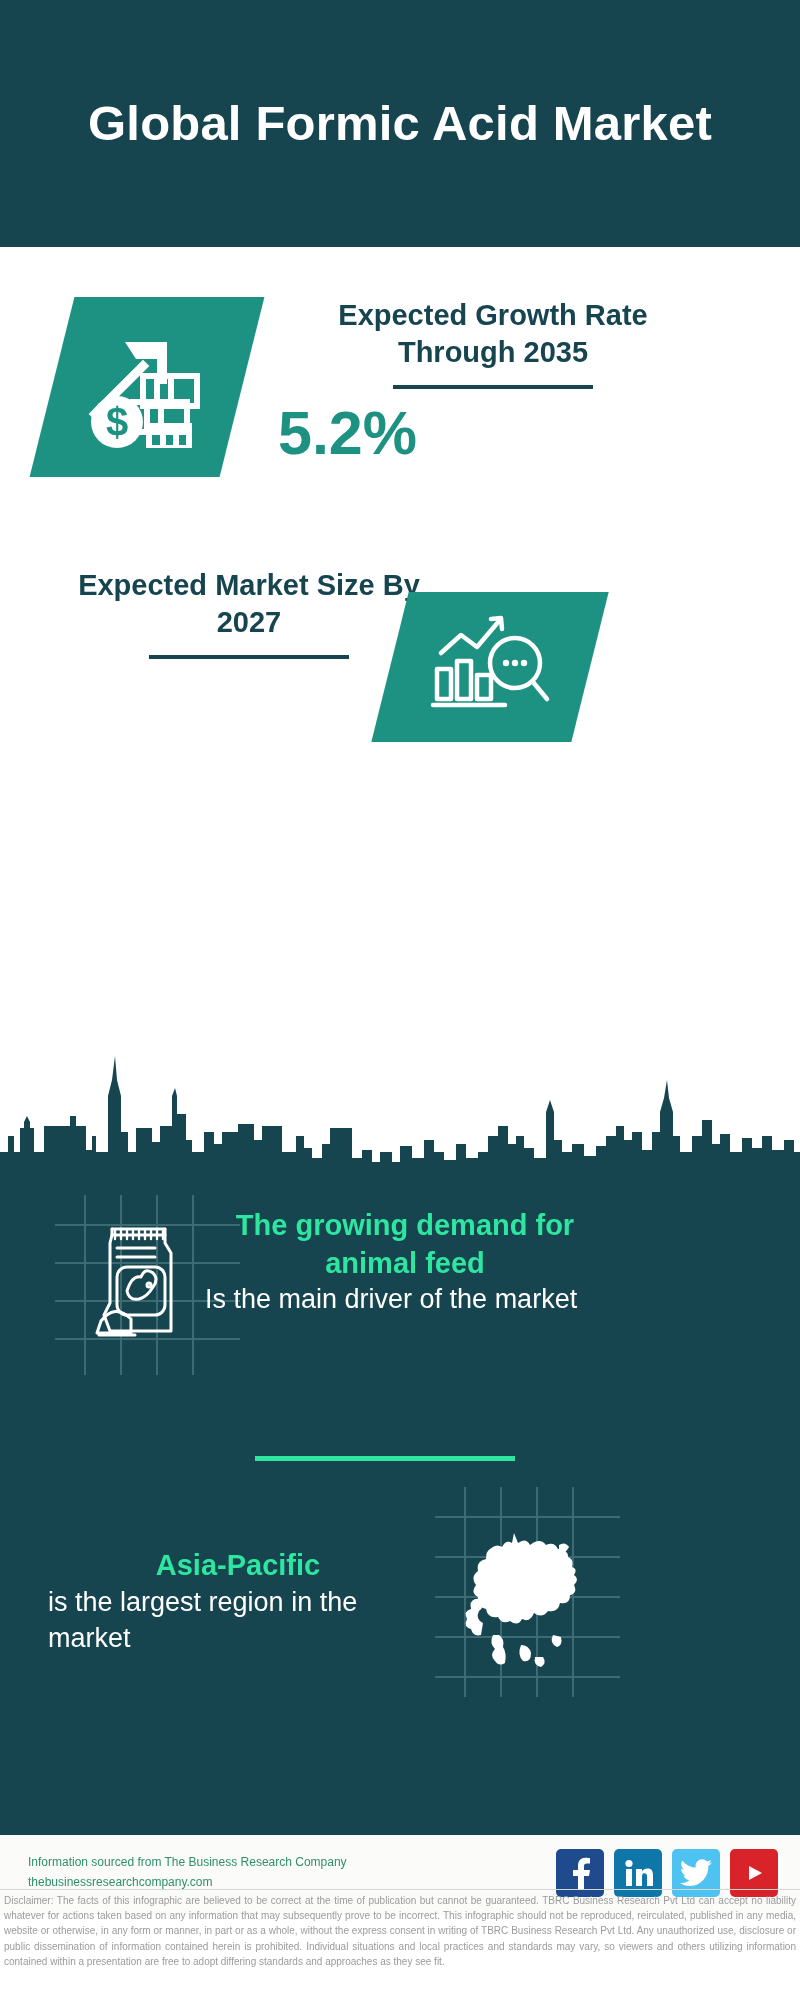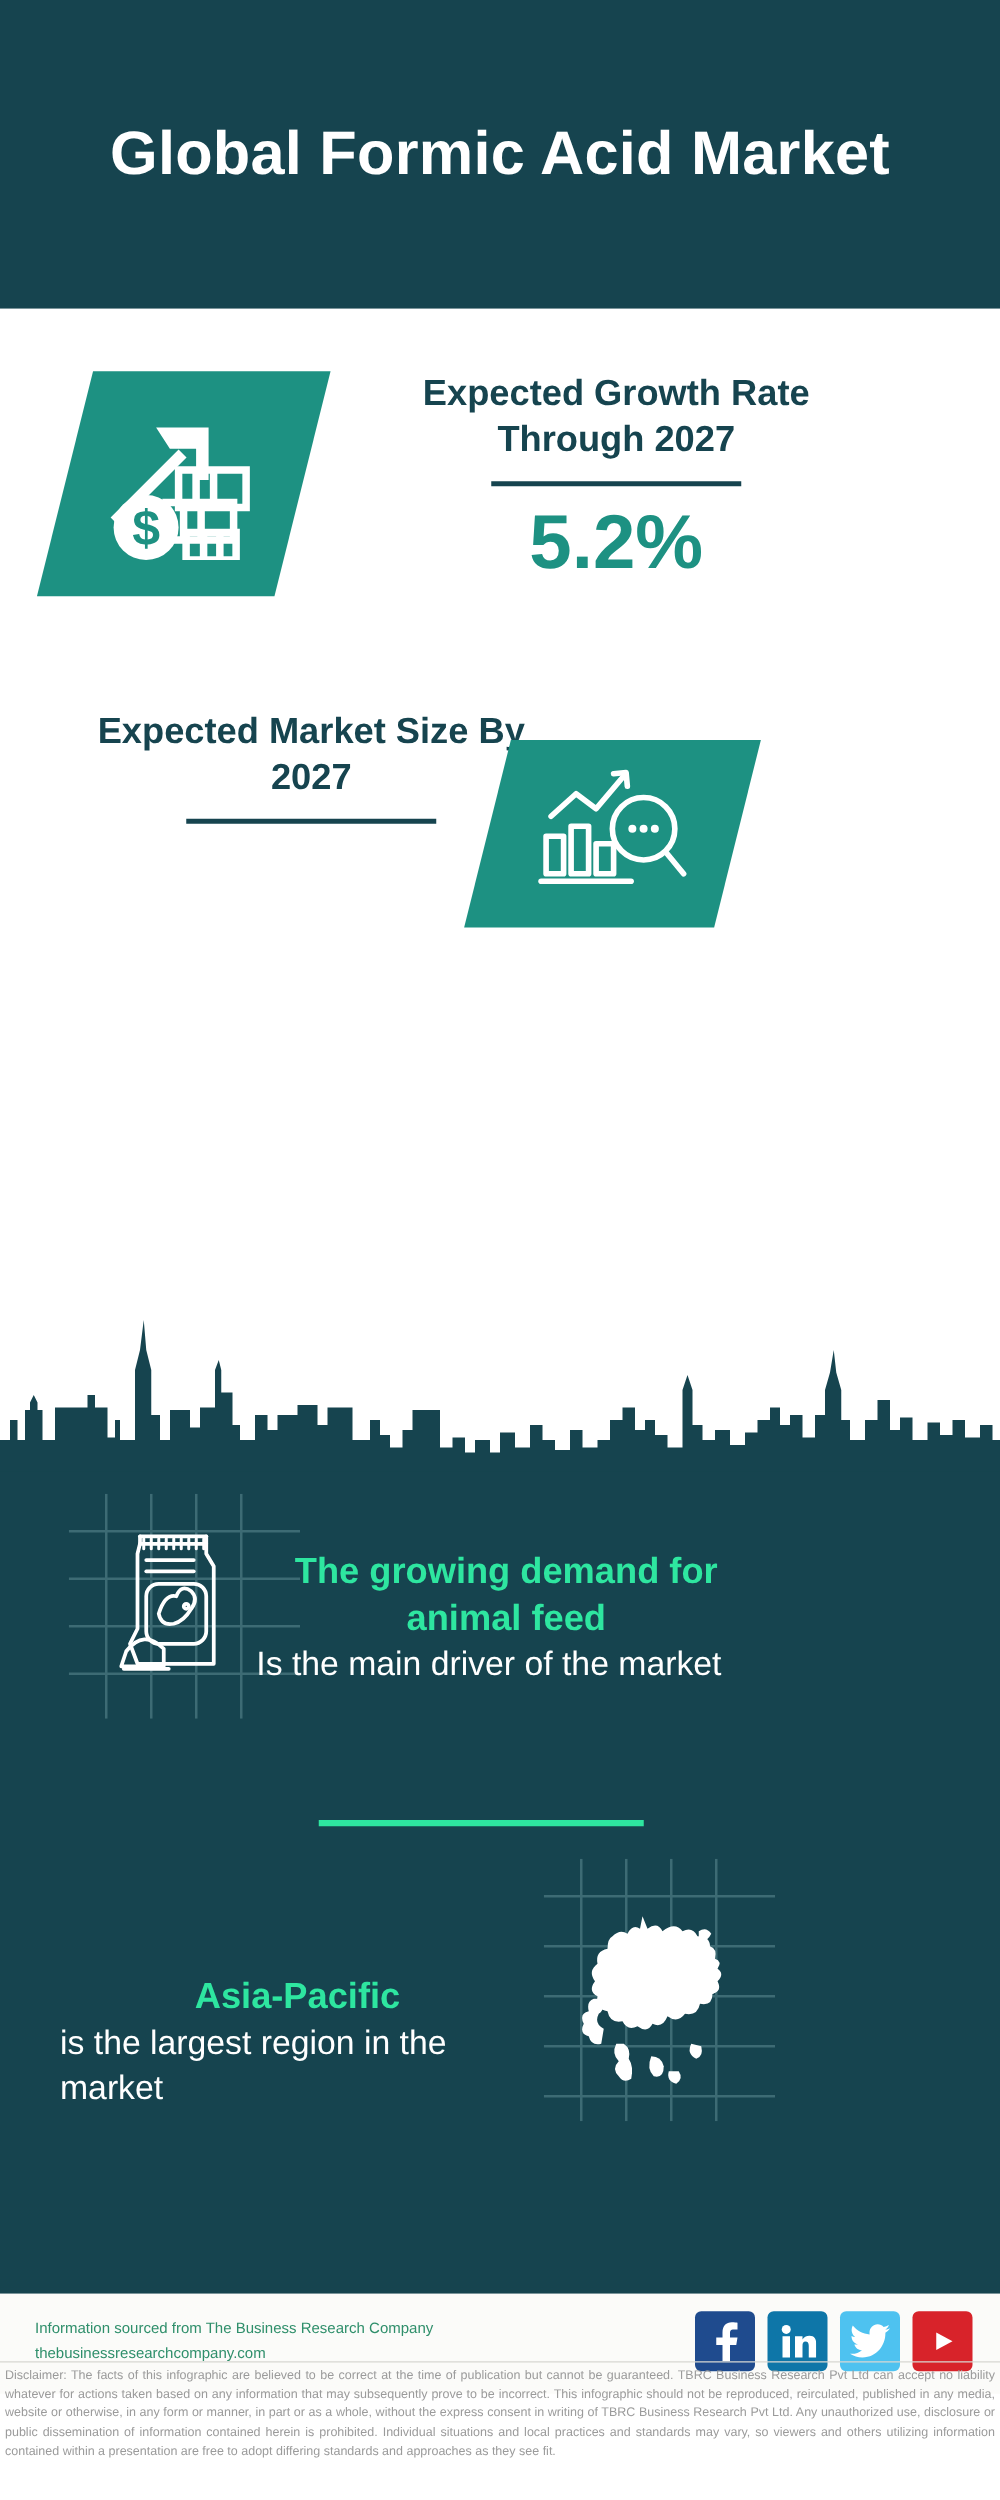--- a/index.html
+++ b/index.html
@@ -70,21 +70,20 @@
   .stat-rule{
     height:4px;
     background:#16444f;
     margin:14px auto 12px auto;
   }
   .stat-value{
     color:#1d9182;
     font-weight:bold;
     font-size:61px;
     line-height:1.05;
-    text-align:center;
   }
 
   
   .skyline{
     position:absolute;
     left:0; top:1040px;
     width:800px; height:140px;
   }
 
   
@@ -95,21 +94,20 @@
     background:#16444f;
   }
 
   .fact{ position:absolute; }
   .fact-head{
     color:#2ee6a0;
     font-weight:bold;
     font-size:29px;
     line-height:1.3;
     text-align:center;
-    margin-top:32px;
   }
   .fact-sub{
     color:#ffffff;
     font-size:27px;
     line-height:1.33;
     text-align:left;
     font-weight:normal;
   }
   .green-rule{
     position:absolute;
@@ -200,21 +198,21 @@
             <line x1="82" y1="104" x2="82" y2="126"></line>
             <line x1="95" y1="104" x2="95" y2="126"></line>
             <circle cx="36" cy="100" r="26" fill="#ffffff" stroke="none"></circle>
           </g>
           <text x="36" y="114" font-family="Liberation Sans, sans-serif" font-size="40" font-weight="bold" fill="#1d9182" text-anchor="middle">$</text>
         </svg>
       </span>
     </div>
 
     <div class="stat-block" style="left:278px; top:50px; width:430px;">
-      <div class="stat-label">Expected Growth Rate Through 2027</div>
+      <div class="stat-label">Expected Growth Rate Through 2035</div>
       <div class="stat-rule" style="width:200px;"></div>
       <div class="stat-value">5.2%</div>
     </div>
 
     <div class="stat-block" style="left:54px; top:320px; width:390px;">
       <div class="stat-label">Expected Market Size By 2027</div>
       <div class="stat-rule" style="width:200px;"></div>
     </div>
 
     <div class="para" style="left:390px; top:345px; width:200px; height:150px;">

